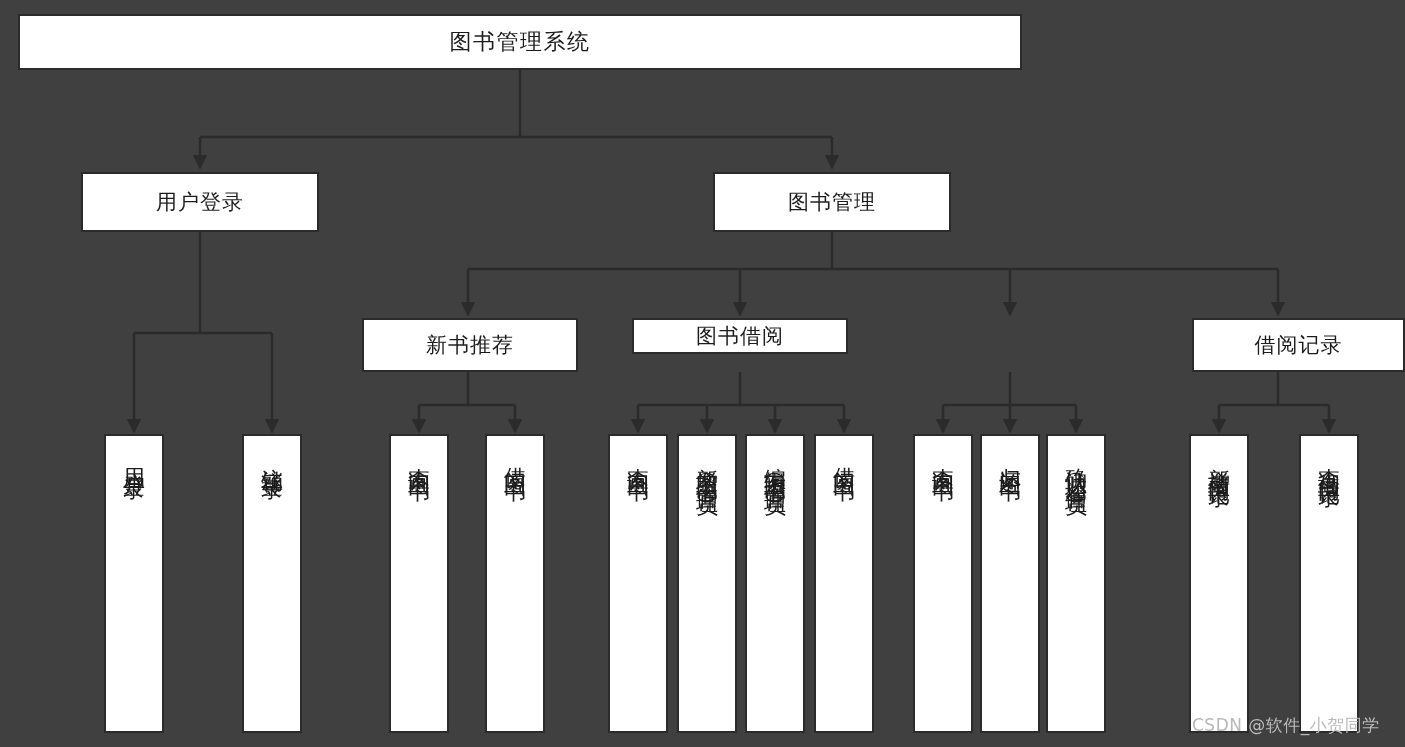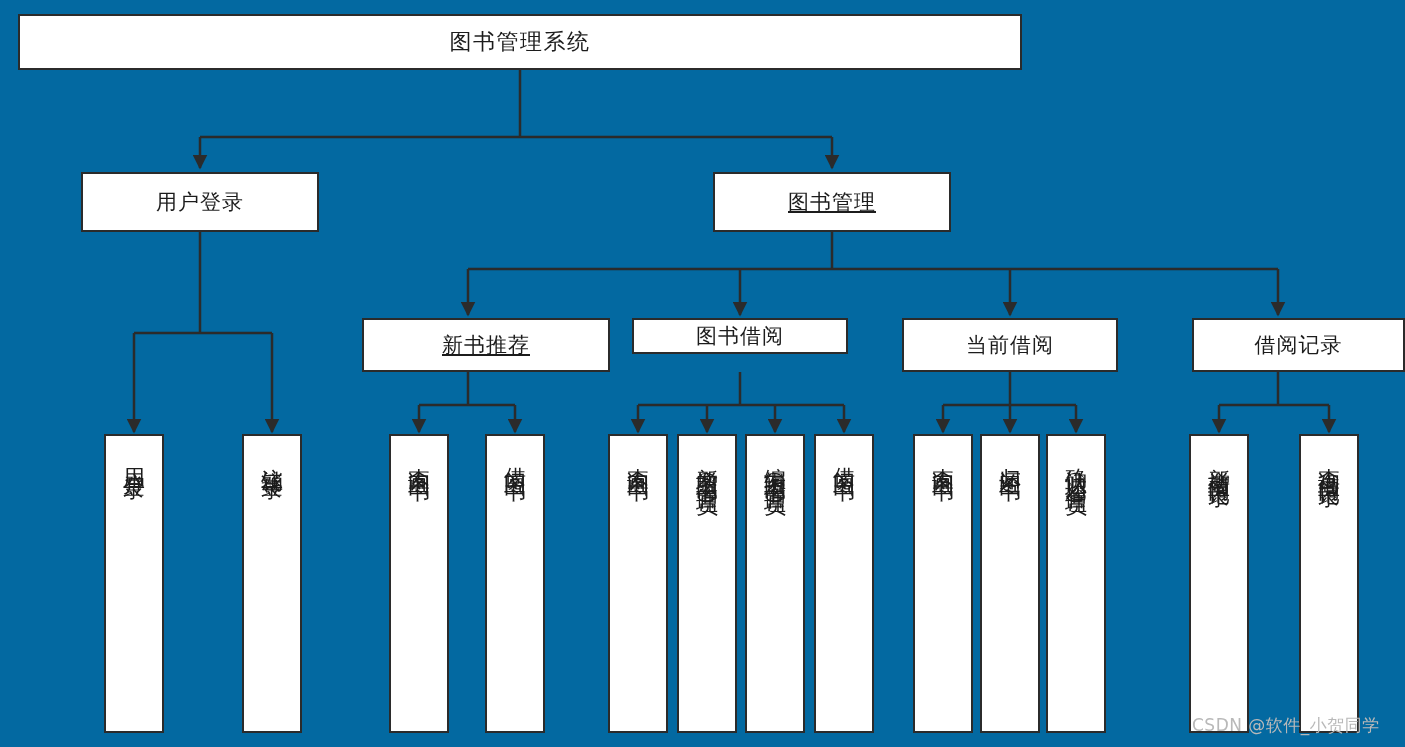--- a/index.html
+++ b/index.html
@@ -8,21 +8,21 @@
     padding: 0;
     background: #ffffff;
   }
   body {
     font-family: "DejaVu Sans", "Liberation Sans", sans-serif;
   }
   #diagram-root {
     position: relative;
     width: 1405px;
     height: 747px;
-    background: #0369a1;
+    background: #404040;
     overflow: hidden;
   }
   #edge-layer {
     position: absolute;
     left: 0;
     top: 0;
     width: 1405px;
     height: 747px;
     pointer-events: none;
   }
@@ -130,35 +130,32 @@
   </svg>
 
   <div class="node root horiz" style="left:18px; top:14px; width:1004px; height:56px;">
     <span class="node-label">图书管理系统</span>
   </div>
 
   <div class="node horiz" style="left:81px; top:172px; width:238px; height:60px;">
     <span class="node-label">用户登录</span>
   </div>
 
-  <div class="node horiz" style="left:713px; top:172px; width:238px; height:60px;text-decoration:underline;">
+  <div class="node horiz" style="left:713px; top:172px; width:238px; height:60px;">
     <span class="node-label">图书管理</span>
   </div>
 
-  <div class="node horiz" style="left:362px; top:318px; width:248px; height:54px;text-decoration:underline;">
+  <div class="node horiz" style="left:362px; top:318px; width:216px; height:54px;">
     <span class="node-label">新书推荐</span>
   </div>
 
   <div class="node horiz" style="left:632px; top:318px; width:216px; height:36px;">
     <span class="node-label">图书借阅</span>
   </div>
 
-  <div class="node horiz" style="left:902px; top:318px; width:216px; height:54px;">
-    <span class="node-label">当前借阅</span>
-  </div>
 
   <div class="node horiz" style="left:1172px; top:318px; width:213px; height:54px;margin-left:20px;">
     <span class="node-label">借阅记录</span>
   </div>
 
   <div class="node vert" style="left:104px; top:434px; width:60px; height:299px;">
     <span class="node-label">用户登录</span>
   </div>
 
   <div class="node vert" style="left:242px; top:434px; width:60px; height:299px;">

